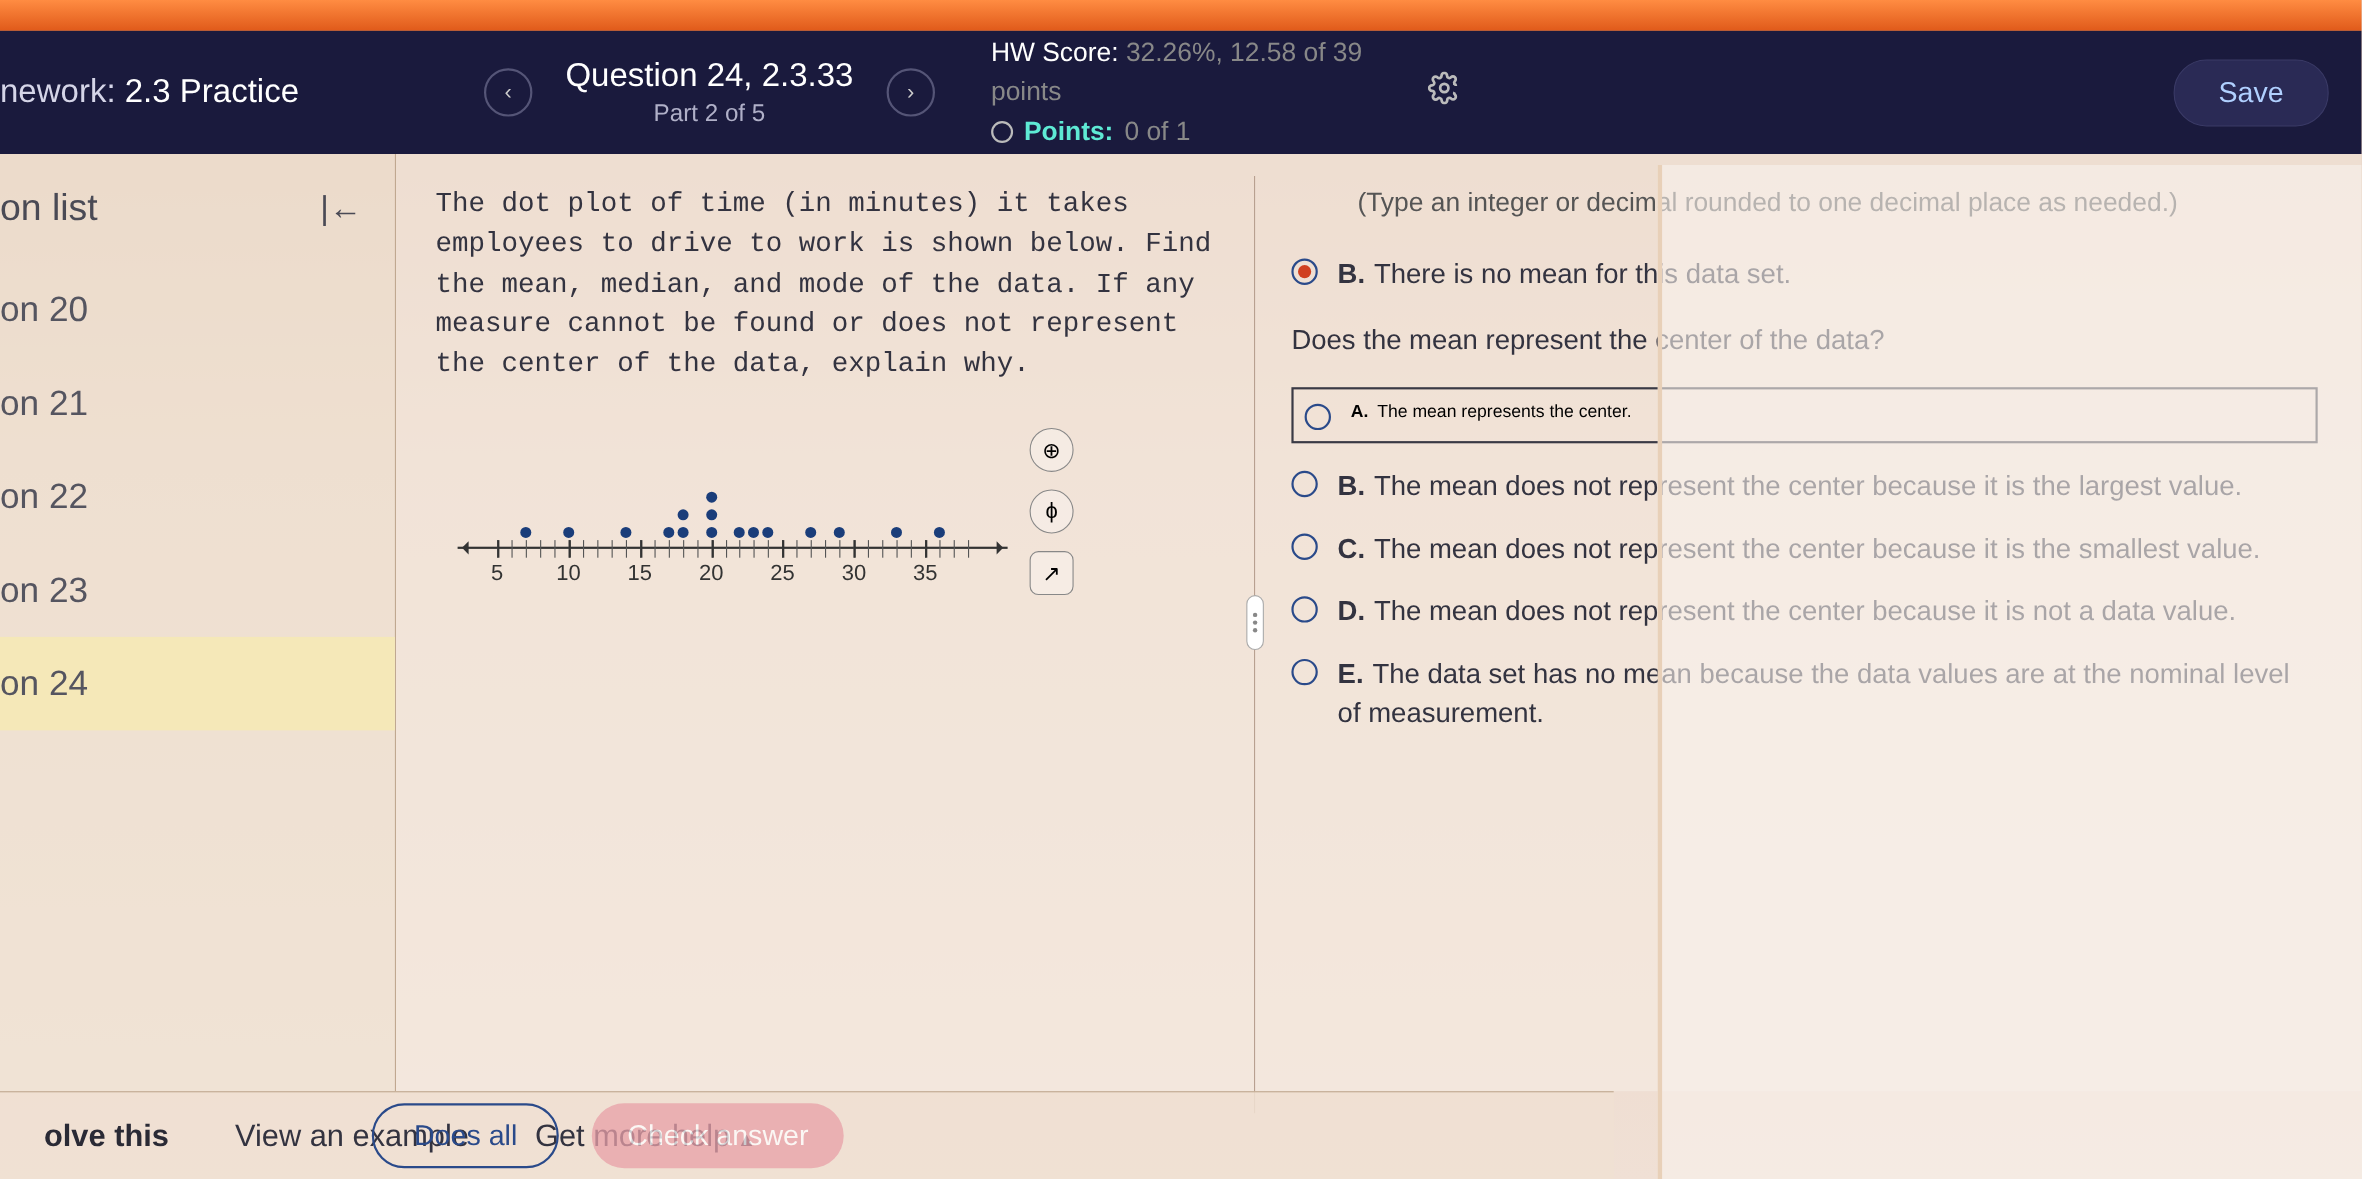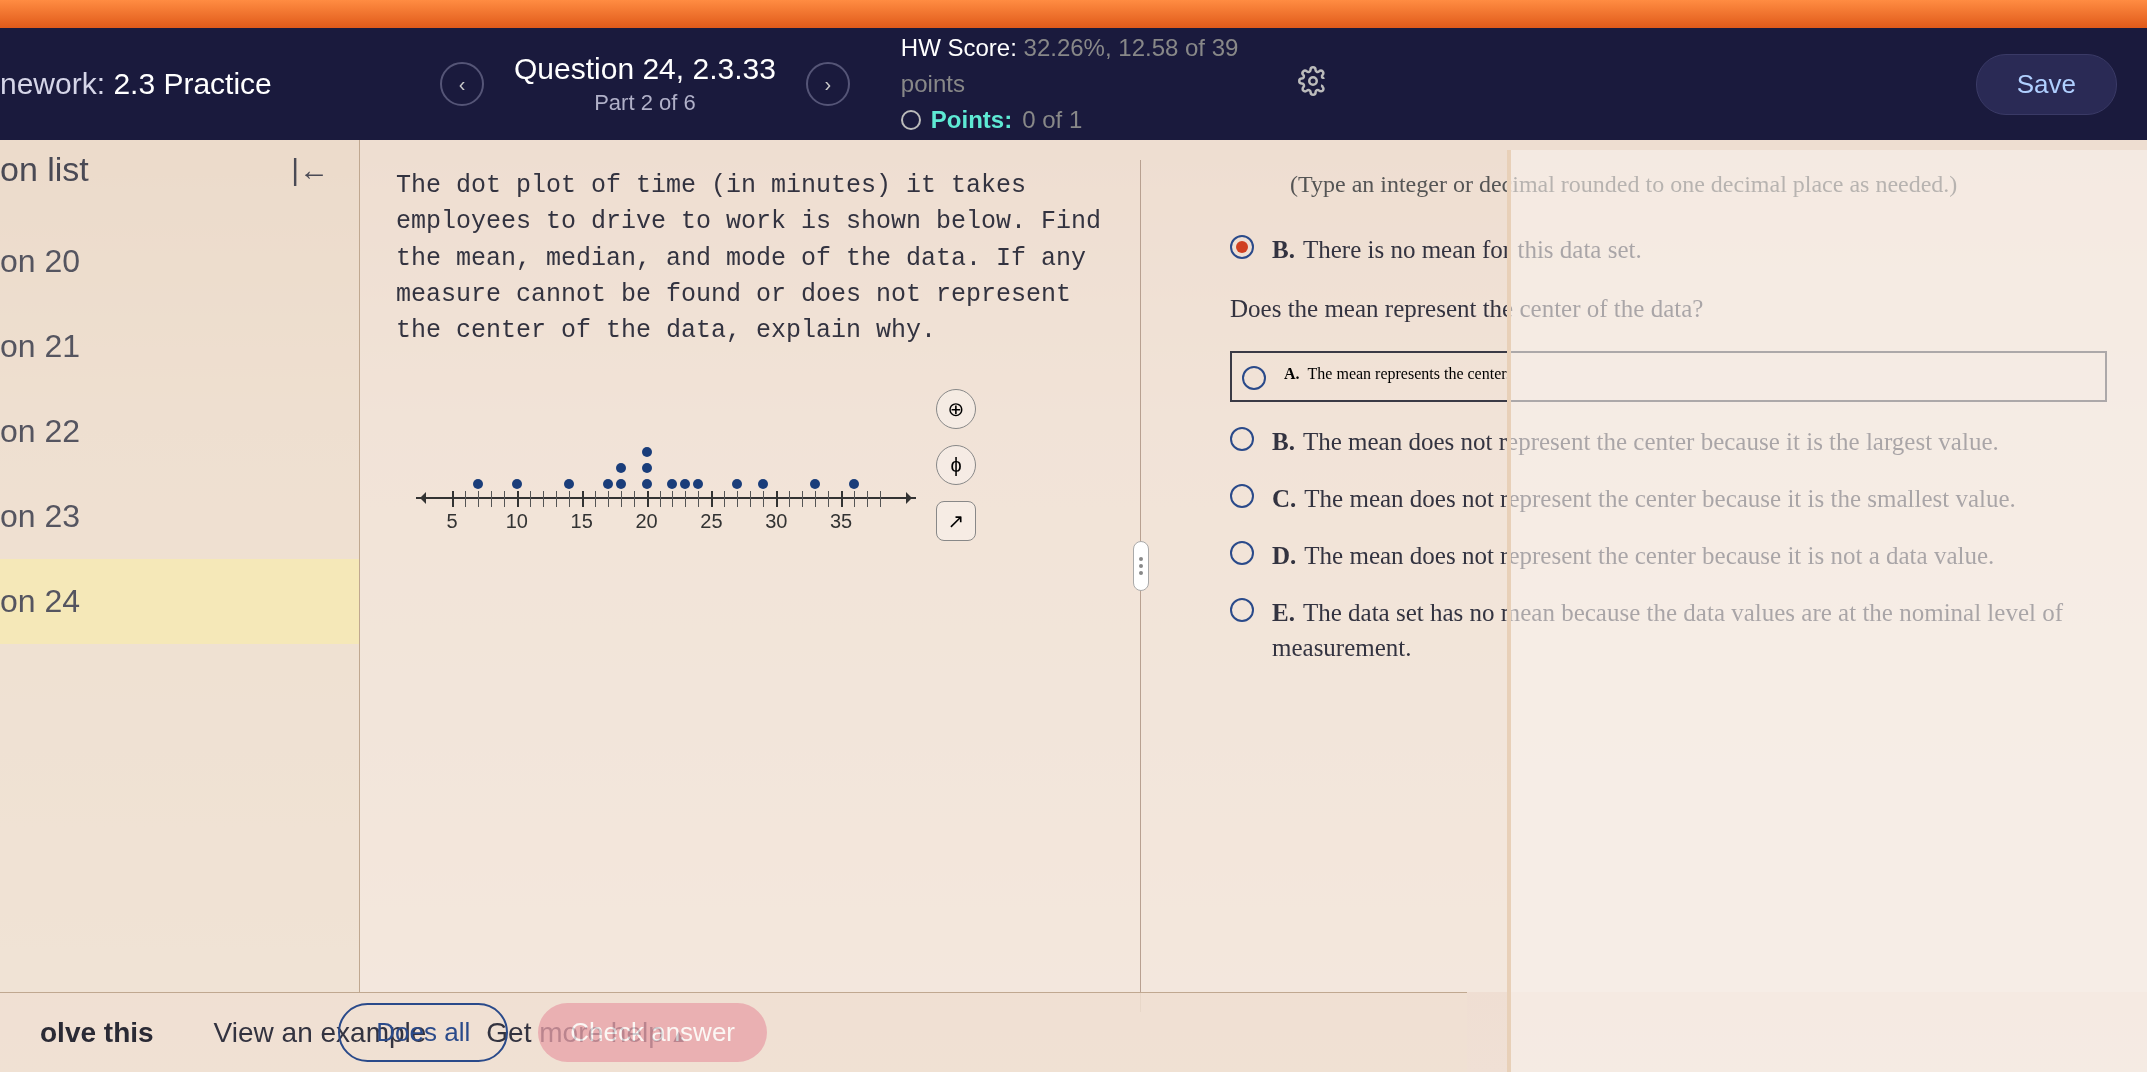--- a/index.html
+++ b/index.html
@@ -41,32 +41,33 @@
     margin-left:auto; background:#2a2a55; color:#b0d0ff;
     padding: 14px 40px; border-radius:30px; font-size:26px; cursor:pointer;
     border: 1px solid #3a3a66;
   }
   .gear-actual { color:#ccc; font-size:30px; margin-left:60px; margin-right:40px; cursor:pointer;}
 
   .main-area { display:flex; height: calc(100% - 140px - 80px); }
   .sidebar {
     width: 360px; background: rgba(240,228,214,0.75);
     border-right: 1px solid #c0a890;
+    padding-top: 20px;
     flex-shrink:0;
   }
   .sidebar-header { display:flex; justify-content:space-between; align-items:center; padding: 10px 30px 30px 0; }
   .sidebar-header .title { font-size:34px; color:#4a4a55; font-weight:500;}
   .collapse-icon { font-size:30px; color:#4a4a55; cursor:pointer;}
   .q-item { font-size:32px; color:#555560; padding: 24px 0 24px 0; }
   .q-item.active { background: #f5e8b8; }
 
   .content { flex:1; display:flex; background: rgba(245,235,225,0.7); }
   .left-pane { width: 780px; padding: 28px 20px 20px 36px; border-right: none; position:relative;}
   .divider { width:1px; background:#b8a090; margin: 20px 0;}
-  .right-pane { flex:1; padding: 28px 40px 20px 88px; position:relative;font-family:Liberation Serif, serif;}
+  .right-pane { flex:1; padding: 28px 40px 20px 32px; position:relative;}
   .drag-handle {
     position:absolute; left:50%; top:50%; transform:translate(-50%,-50%);
     width: 16px; height: 50px; background:#fff; border:1px solid #aaa;
     border-radius:8px; display:flex; flex-direction:column; align-items:center; justify-content:center; gap:3px;
     cursor:pointer;
   }
   .drag-handle span{width:4px;height:4px;background:#888;border-radius:50%;}
 
   .problem-text { font-size: 25px; color:#333340; line-height:1.45;font-family:Liberation Mono, monospace; }
 
@@ -114,21 +115,21 @@
 
 <div class="header-bar">
   <div class="hw-title">
     <span>nework:</span>
     <span style="color:#fff;font-weight:500">2.3 Practice</span>
   </div>
   <div class="q-nav">
     <div class="nav-arrow">‹</div>
     <div class="q-title">
       <div class="qnum">Question 24, 2.3.33</div>
-      <div class="part">Part 2 of 6</div>
+      <div class="part">Part 2 of 5</div>
     </div>
     <div class="nav-arrow">›</div>
   </div>
   <div class="score-block">
     <div>
       <span style="color:#fff;font-weight:500">HW Score:</span>
       <span class="dim">32.26%, 12.58 of 39</span>
     </div>
     <div class="dim">points</div>
     <div class="row2">

